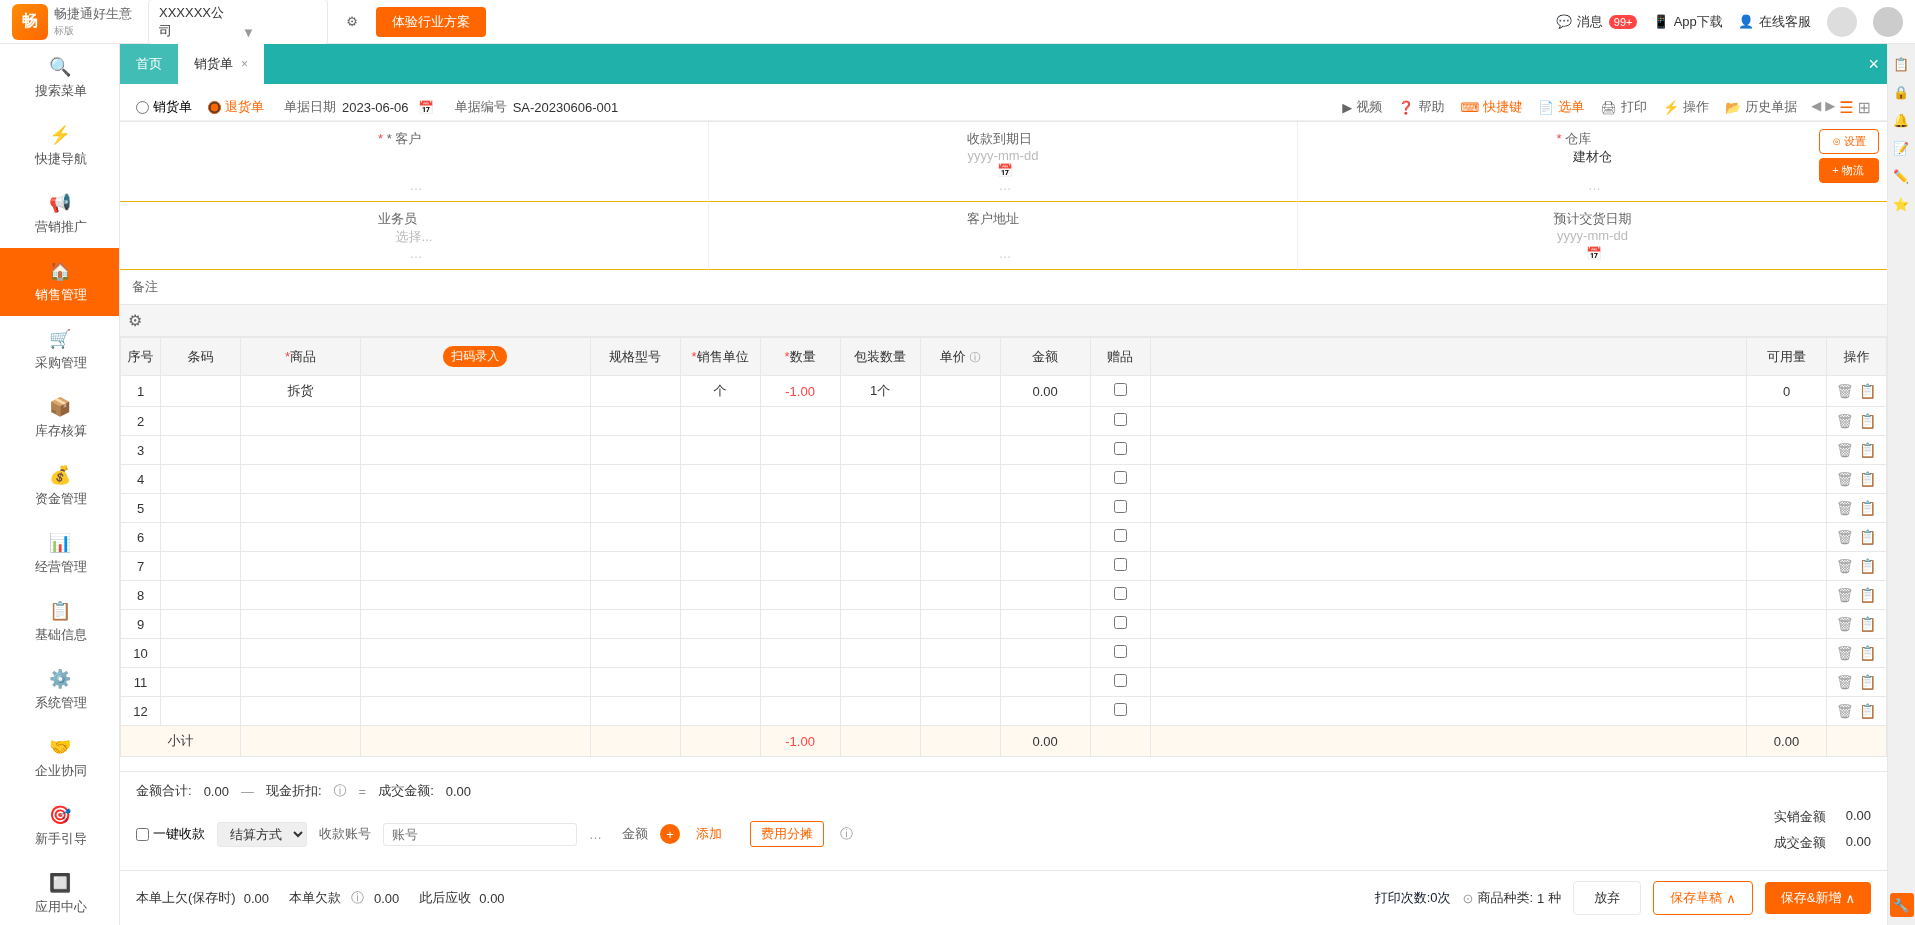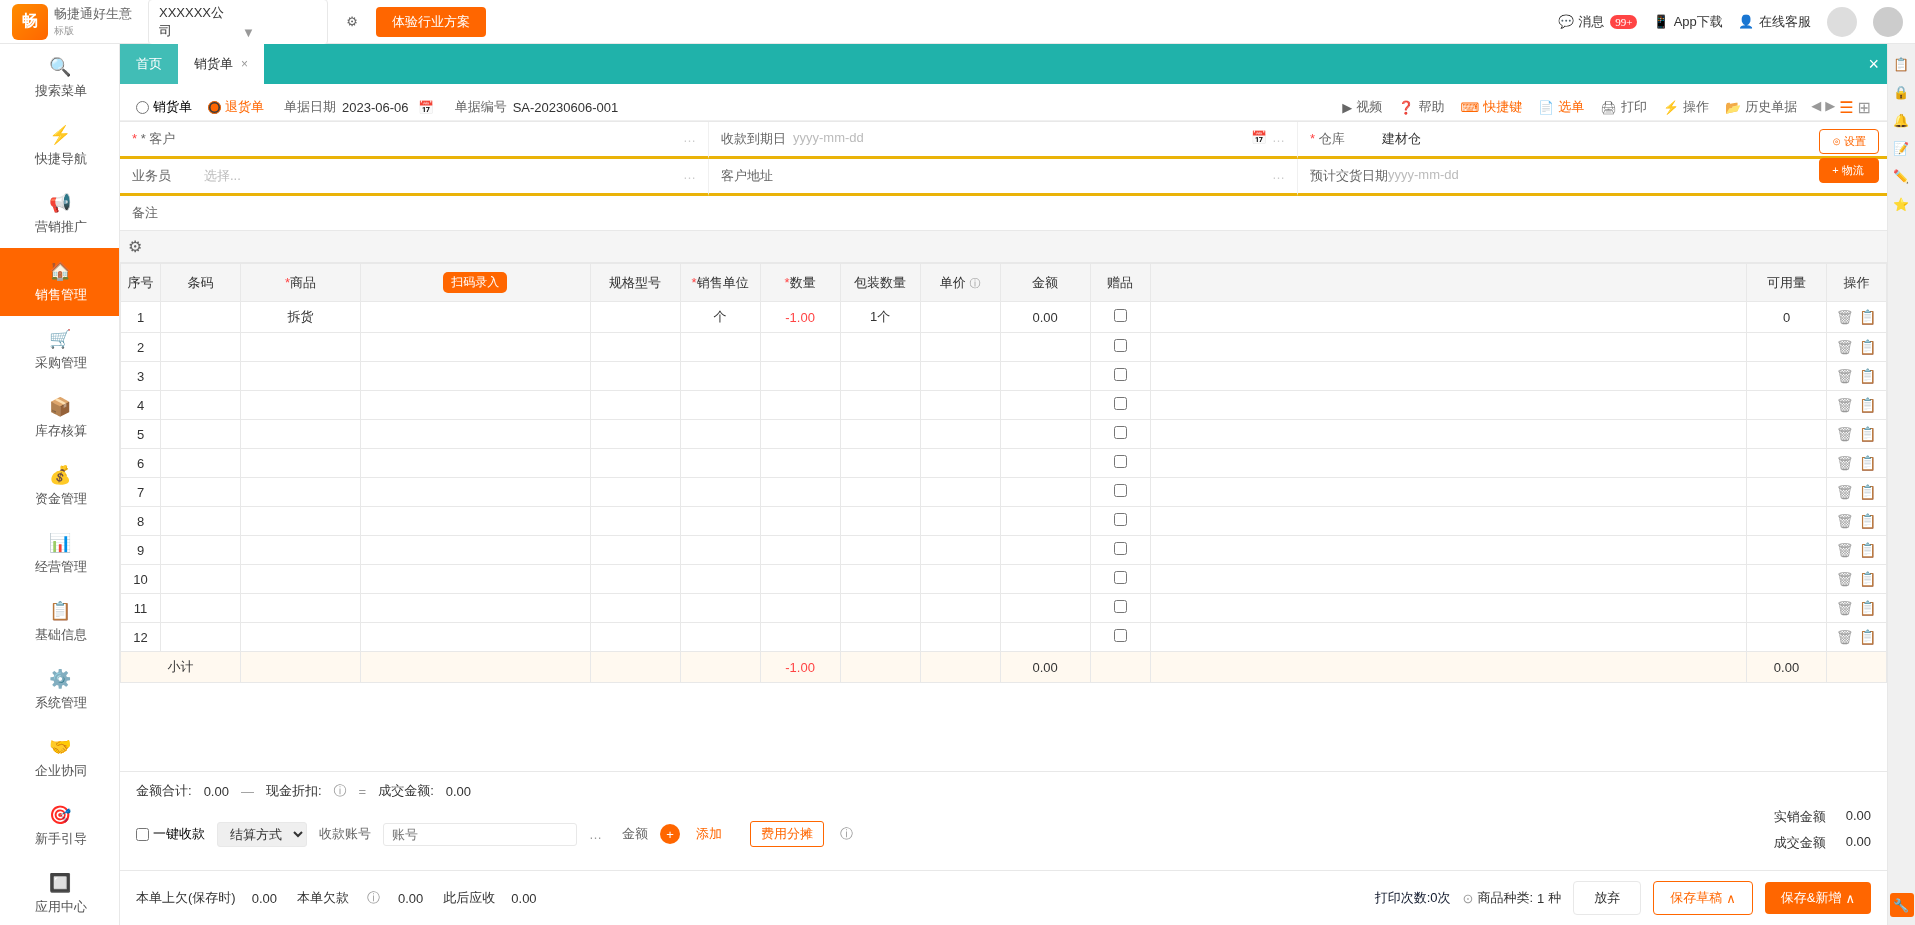--- a/index.html
+++ b/index.html
@@ -59,21 +59,21 @@
       margin-left: auto;
       display: flex; align-items: center; gap: 16px;
     }
     .top-bar-right-item {
       display: flex; align-items: center; gap: 4px;
       cursor: pointer; color: #333; font-size: 13px;
     }
     .badge {
       background: #ff4444; color: #fff;
       border-radius: 8px; padding: 1px 5px;
-      font-size: 11px; margin-left: 2px; font-family: Liberation Serif, serif;
+      font-size: 11px; margin-left: 2px;
     }
     .avatar { width: 30px; height: 30px; background: #ddd; border-radius: 50%; }
 
     
     .main-layout {
       display: flex;
       flex: 1;
       overflow: hidden;
     }
 
@@ -192,21 +192,21 @@
       position: sticky; top: 0; z-index: 1;
     }
     table tbody td {
       border: 1px solid #e8e8e8;
       padding: 6px;
       text-align: center;
       color: #333;
     }
     .scan-btn {
       background: #ff6600; color: #fff;
-      border: none; border-radius: 5px;
+      border: none; border-radius: 10px;
       padding: 2px 8px; font-size: 12px; cursor: pointer;
     }
     .subtotal-row { background: #fff9f0 !important; font-weight: 500; }
 
     
     .summary-footer {
       background: #fff;
       border-top: 1px solid #e8e8e8;
       padding: 10px 16px;
       flex-shrink: 0;
@@ -236,21 +236,21 @@
 
     
     .bottom-bar {
       background: #fff;
       border-top: 1px solid #e8e8e8;
       padding: 10px 16px;
       display: flex; align-items: center;
       flex-shrink: 0;
     }
     .bottom-info { display: flex; align-items: center; gap: 20px; color: #333; }
-    .bottom-info-item { display: flex; align-items: center; gap: 16px; }
+    .bottom-info-item { display: flex; align-items: center; gap: 8px; }
     .bottom-actions { margin-left: auto; display: flex; align-items: center; gap: 12px; }
     .print-count { color: #0f172a; }
     .goods-type { display: flex; align-items: center; gap: 4px; color: #333; }
     .abandon-btn {
       border: 1px solid #e8e8e8; background: #fff;
       border-radius: 4px; padding: 7px 20px; cursor: pointer; color: #333;
     }
     .save-draft-btn {
       border: 1px solid #ff6600; background: #fff; color: #ff6600;
       border-radius: 4px; padding: 7px 16px; cursor: pointer;
@@ -290,24 +290,25 @@
       background: #fff;
       padding-bottom: 0;
     }
 
     .form-grid {
       display: grid;
       grid-template-columns: 1fr 1fr 1fr;
       border-top: 1px solid #e8e8e8;
     }
     .form-cell {
-      display: flex; 
+      display: flex; align-items: center;
       padding: 8px 12px;
-      border-bottom: 3px solid #eab308;
+      border-bottom: 1px solid #eab308;
       border-right: 1px solid #f0f0f0;
+      flex-direction: column;
     }
     .form-cell:nth-child(3n) { border-right: none; }
     .form-cell-label { color: #666; min-width: 72px; white-space: nowrap; flex-shrink: 0; }
     .form-cell-input { flex: 1; color: #bbb; }
     .form-cell-icon { color: #20b2aa; margin-left: 4px; cursor: pointer; }
     .form-cell-dots { color: #ccc; cursor: pointer; margin-left: 4px; }
     .form-cell-value { color: #333; }
 
     .remarks-row {
       padding: 8px 12px;

